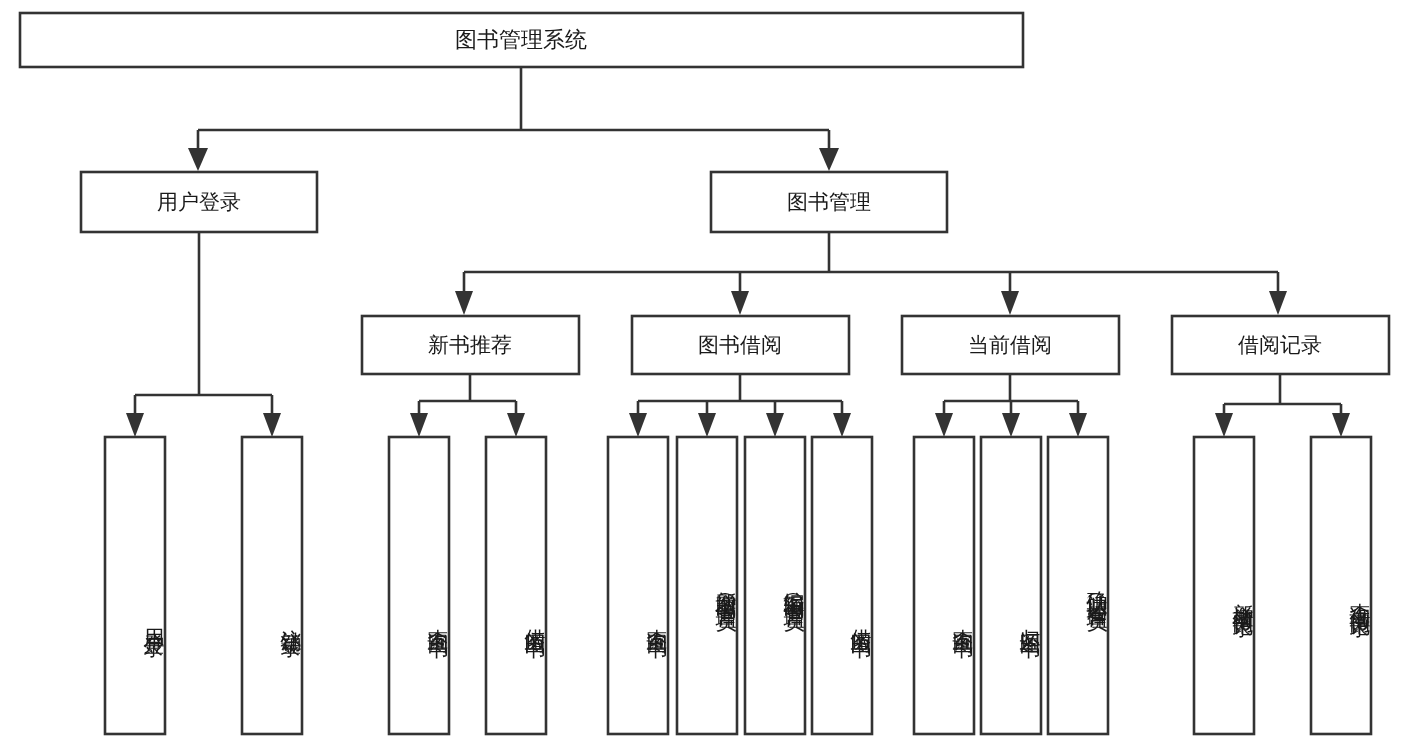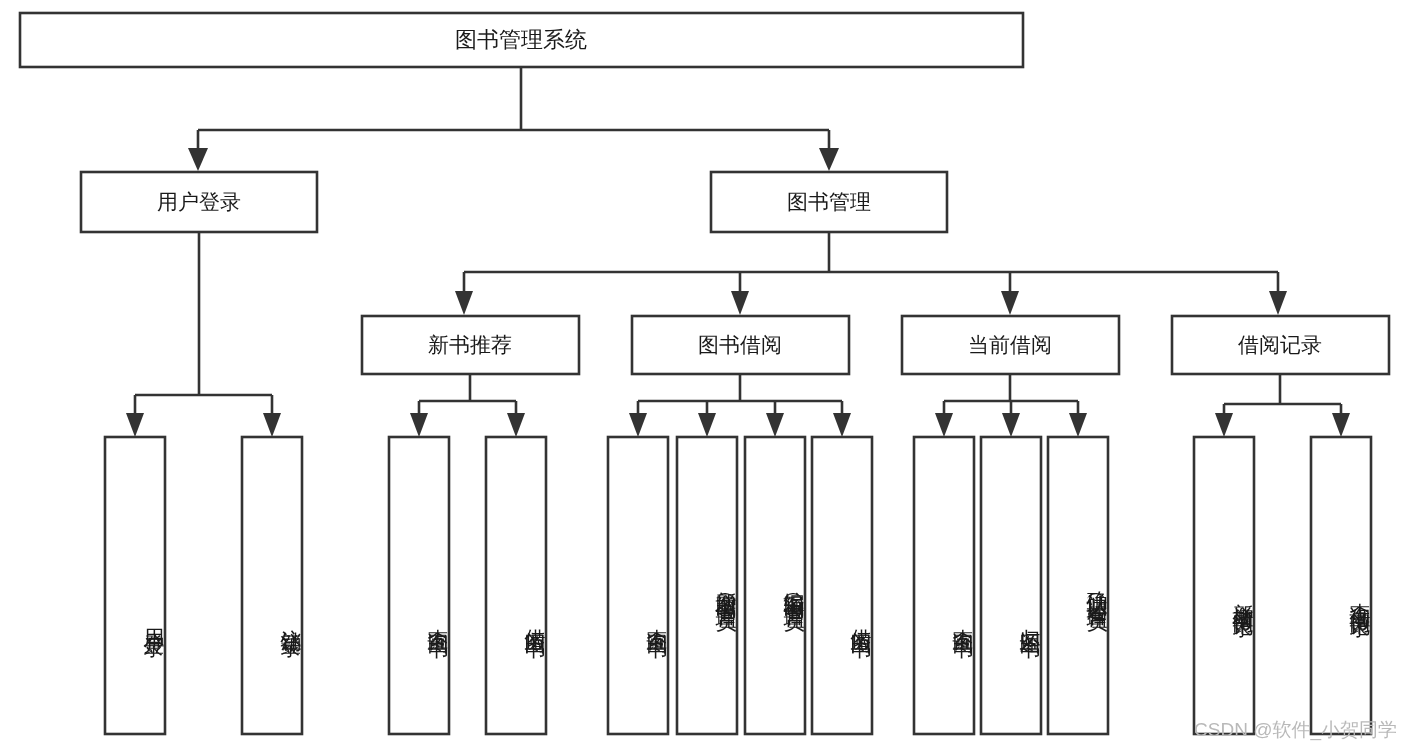--- a/index.html
+++ b/index.html
@@ -227,15 +227,14 @@
   <div class="vlabel" style="left:745px; top:443px; width:60px; height:288px;">编辑图书（管理员）</div>
   <div class="vlabel" style="left:812px; top:505px; width:60px; height:225px;">借阅图书</div>
 
   <div class="vlabel" style="left:914px; top:505px; width:60px; height:225px;">查询图书</div>
   <div class="vlabel" style="left:981px; top:505px; width:60px; height:225px;">归还图书</div>
   <div class="vlabel" style="left:1048px; top:443px; width:60px; height:288px;">确认归还（管理员）</div>
 
   <div class="vlabel" style="left:1194px; top:460px; width:60px; height:270px;">新增借阅记录</div>
   <div class="vlabel" style="left:1311px; top:460px; width:60px; height:270px;">查询借阅记录</div>
 
-  <div class="watermark">CSDN @软件_小贺同学</div>
 
 </div>
 
 </body></html>

